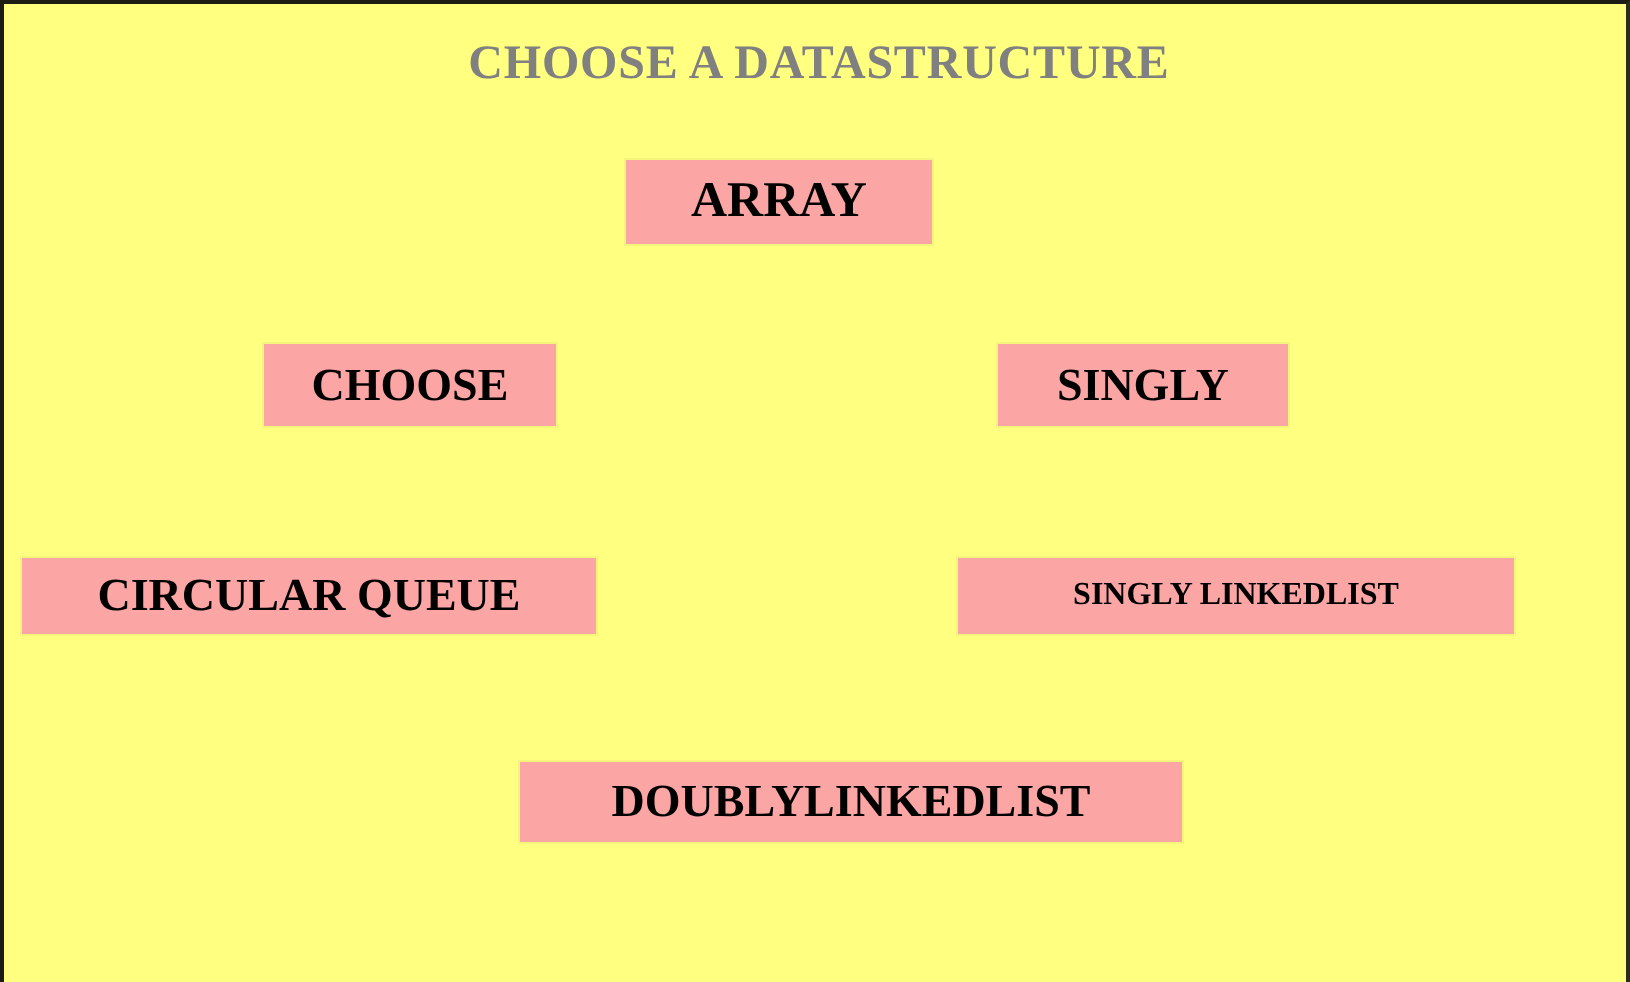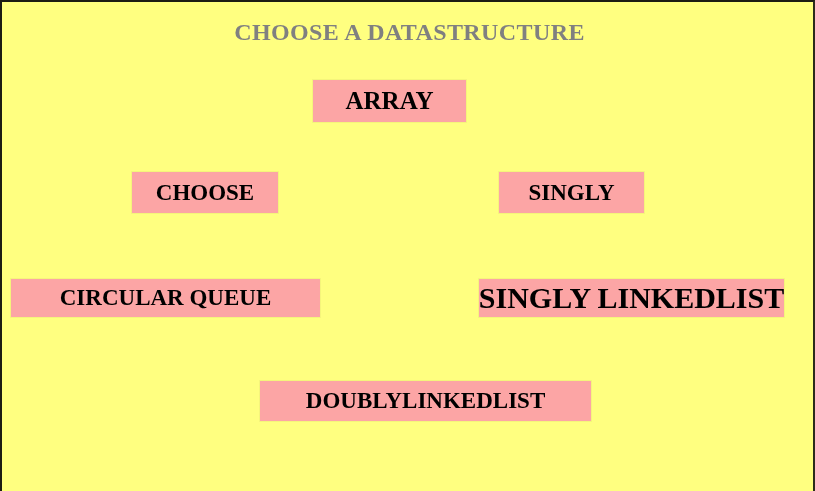--- a/index.html
+++ b/index.html
@@ -52,22 +52,22 @@
     white-space: nowrap;
     cursor: pointer;
     box-shadow: 0 0 0 1px rgba(0,0,0,0.04);
     overflow: hidden;
   }
 
   
   #btn-array            { left: 311px; top: 78px;  width: 153px; height: 42px; font-size: 25px; }
   #btn-queue            { left: 130px; top: 170px; width: 146px; height: 41px; font-size: 23px; }
   #btn-stack            { left: 497px; top: 170px; width: 145px; height: 41px; font-size: 23px; }
-  #btn-circular-queue   { left: 9px;   top: 277px; width: 309px; height: 38px; font-size: 23px; }
-  #btn-singly-linkedlist{ left: 477px; top: 277px; width: 305px; height: 38px; font-size: 30px; }
+  #btn-circular-queue   { left: 9px;   top: 277px; width: 287px; height: 38px; font-size: 23px; }
+  #btn-singly-linkedlist{ left: 477px; top: 277px; width: 278px; height: 38px; font-size: 16px; }
   #btn-doubly-linkedlist{ left: 220px; top: 379px; width: 331px; height: 40px; font-size: 23px; margin-left: 38px; }
 </style>
 </head>
 <body>
 
 <div id="app-window">
 
   <div id="page-title">CHOOSE A DATASTRUCTURE</div>
 
   <button class="ds-button" id="btn-array">ARRAY</button>

